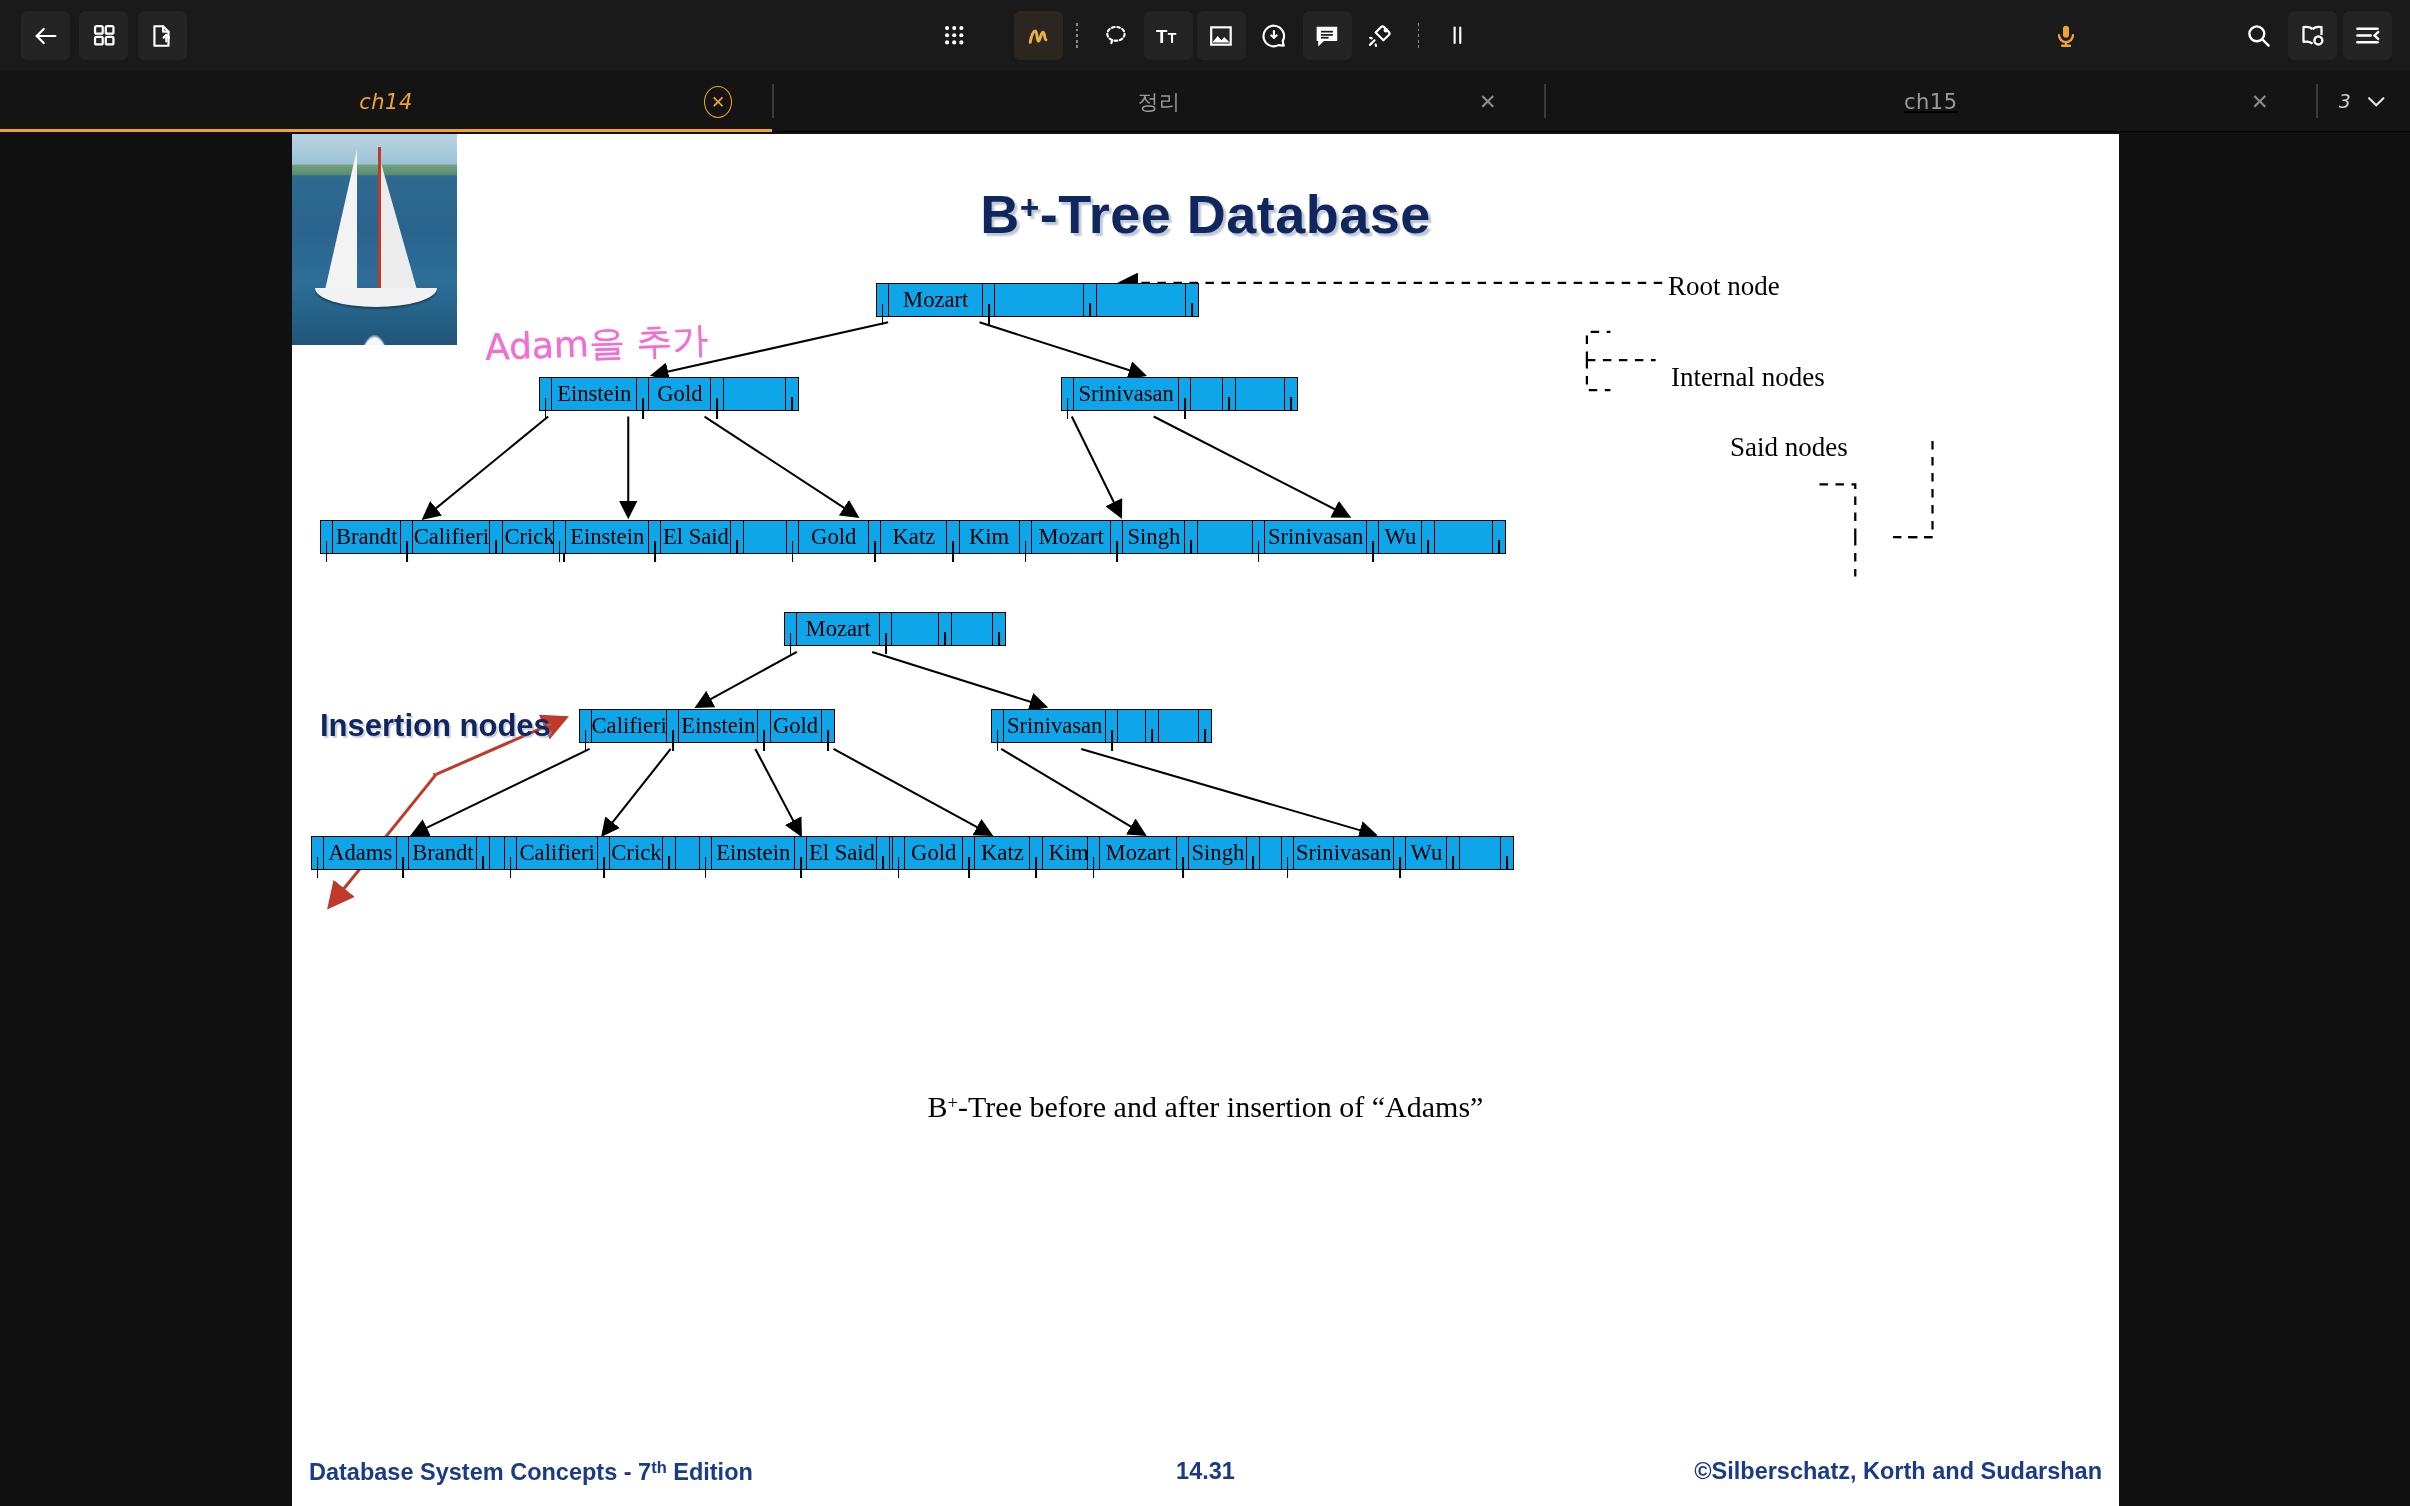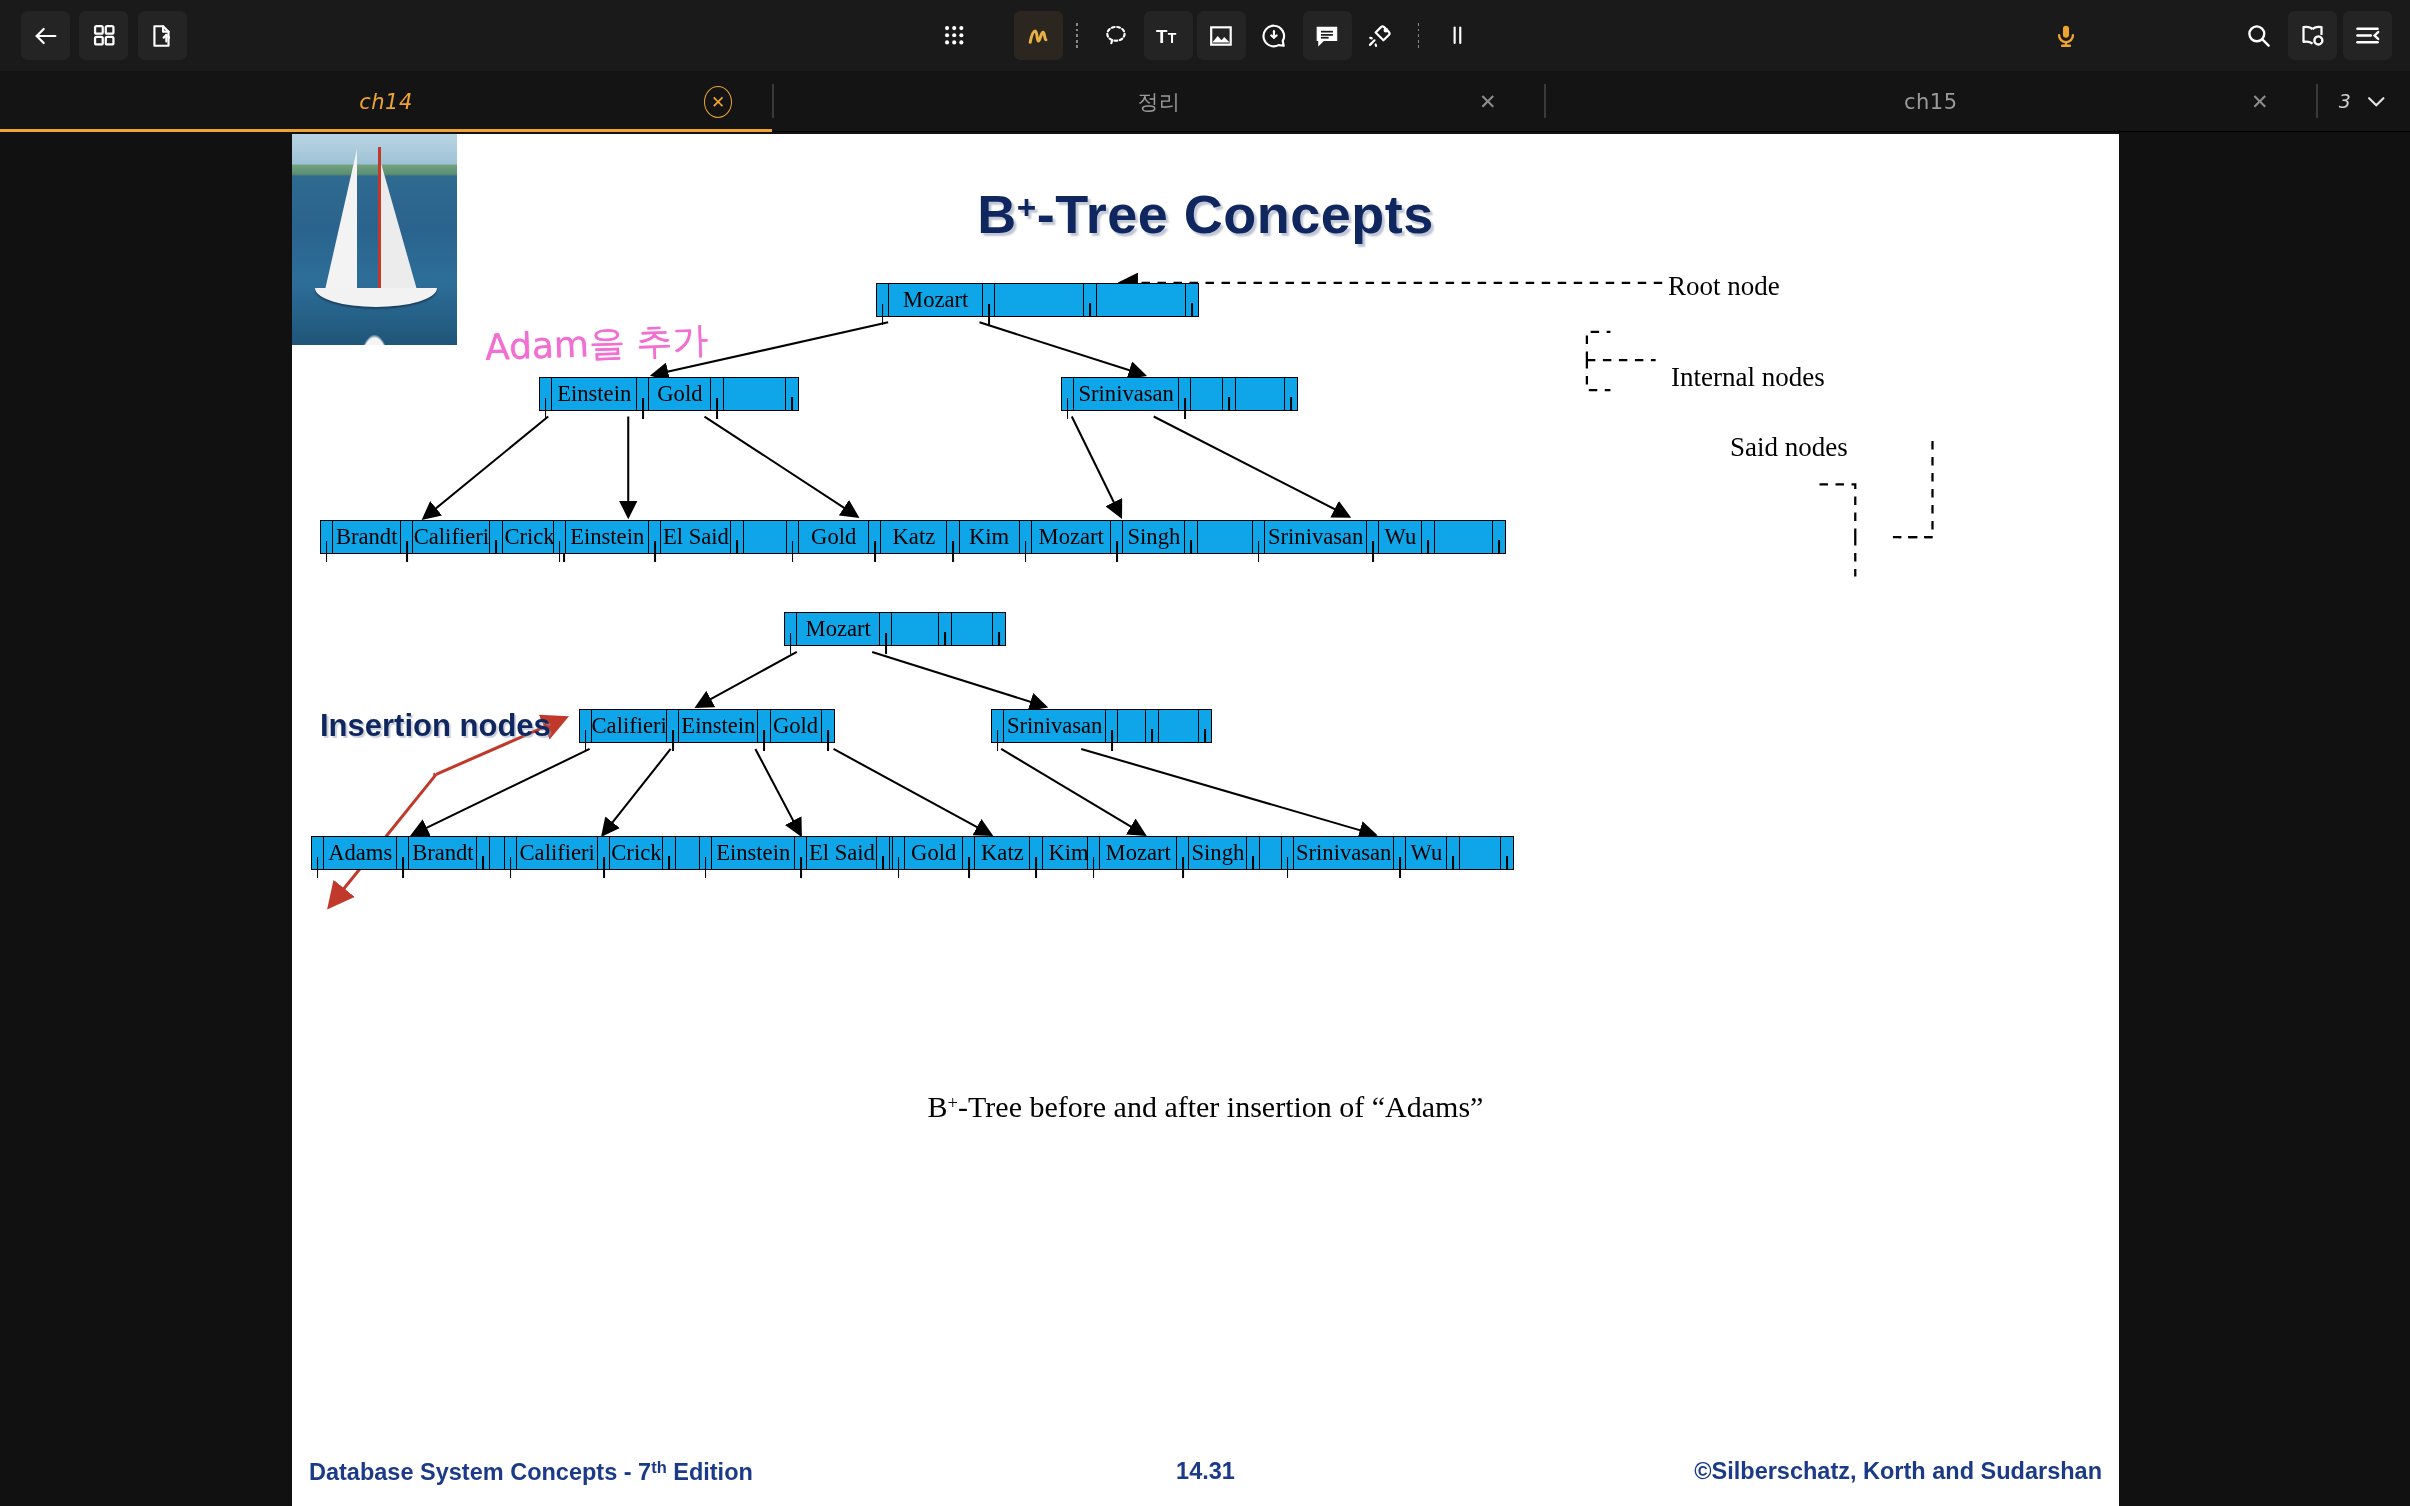--- a/index.html
+++ b/index.html
@@ -355,21 +355,21 @@
       <span class="tab-label">ch14</span>
       <span class="tab-close">✕</span>
       <span class="tab-underline"></span>
     </div>
     <div class="tab-div"></div>
     <div class="tab" style="width:770px;">
       <span class="tab-label">정리</span>
       <span class="tab-close">✕</span>
     </div>
     <div class="tab-div"></div>
-    <div class="tab" style="width:770px;">
+    <div class="tab" style="width:770px;text-decoration:underline;">
       <span class="tab-label">ch15</span>
       <span class="tab-close">✕</span>
     </div>
     <div class="tab-div"></div>
     <div class="tab-extra">
       <span class="tab-count">3</span>
       <svg width="24.5" height="24.5" viewBox="0 0 24 24" fill="none" stroke="#e4e4e4" stroke-width="2.1" stroke-linecap="round">
           <path d="M5 9l7 7 7-7"></path>
         </svg>
     </div>
@@ -378,21 +378,21 @@
   <div id="slide">
 
     <div class="sail-photo">
       <div class="sail-main"></div>
       <div class="sail-jib"></div>
       <div class="sail-mast"></div>
       <div class="sail-hull"></div>
     </div>
 
     <div class="slide-title">
-      <span>B</span><sup>+</sup><span>-Tree  Concepts</span>
+      <span>B</span><sup>+</sup><span>-Tree  Database</span>
     </div>
 
     <div class="handwrite">Adam을 추가</div>
 
     <svg id="edges" viewBox="0 0 1940 1458">
       <defs>
         <marker id="ah" markerWidth="9" markerHeight="9" refX="7.6" refY="4.5" orient="auto">
           <path d="M0,0 L9,4.5 L0,9 z" fill="#000"></path>
         </marker>
         <marker id="ahr" markerWidth="9" markerHeight="9" refX="7.6" refY="4.5" orient="auto">

